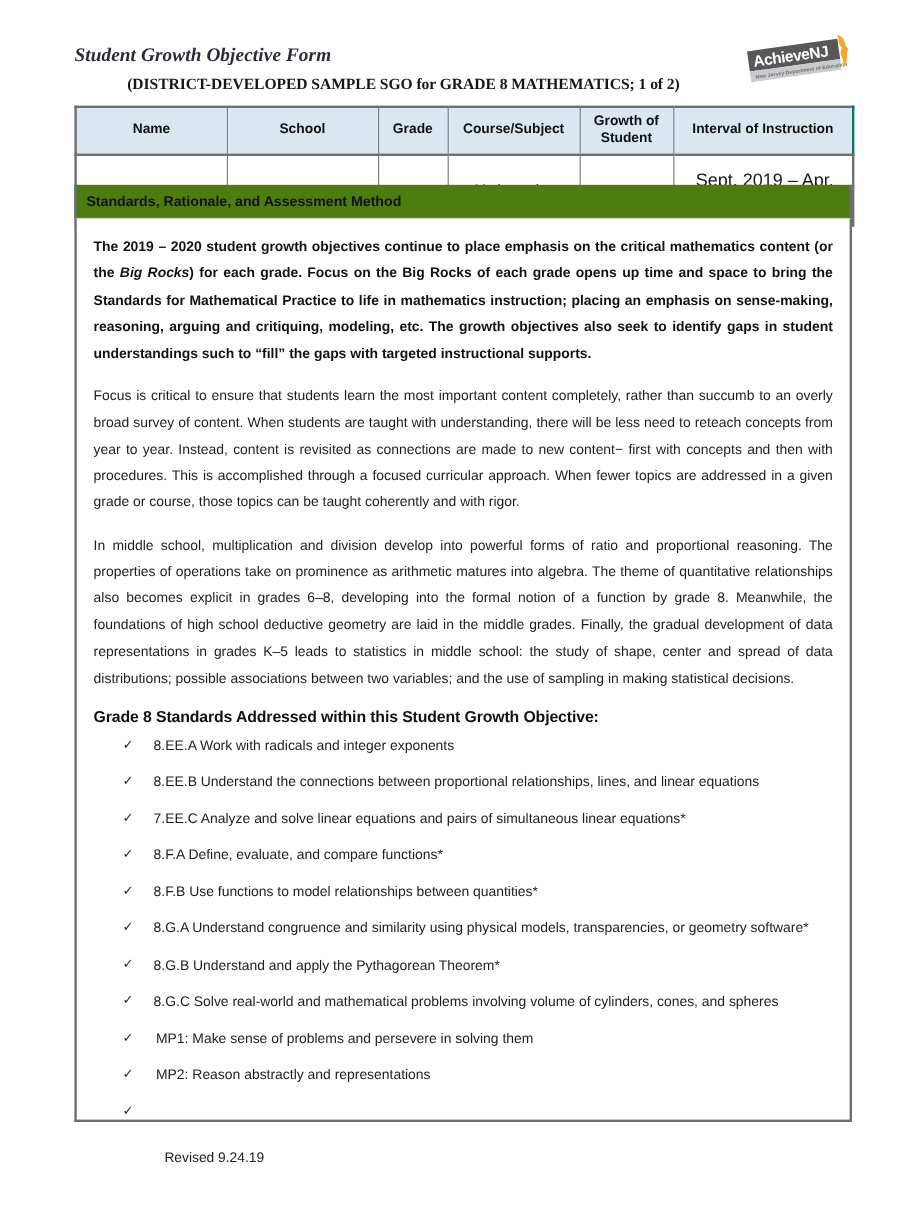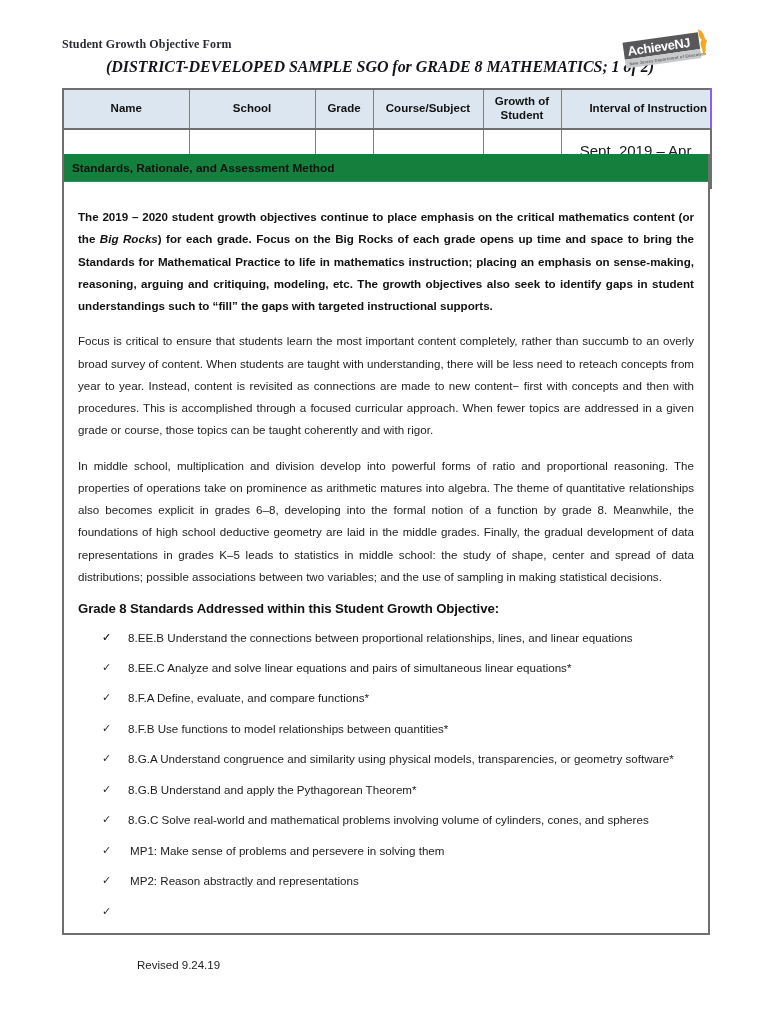--- a/index.html
+++ b/index.html
@@ -27,36 +27,36 @@
   
   .doc-header {
     position: absolute;
     left: 62px;
     top: 38px;
     width: 660px;
   }
   .doc-title {
     font-family: "Liberation Serif", serif;
     font-weight: bold;
-    font-size: 12px;
+    font-style: italic;
+    font-size: 16px;
     color: #2b2b36;
     letter-spacing: 0.1px;
     line-height: 1.15;
     white-space: nowrap;
   }
   .doc-subtitle {
     font-family: "Liberation Serif", serif;
     font-weight: bold;
-    font-size: 16px;
+    font-size: 13px;
     color: #15151c;
     margin-top: 6px;
     padding-left: 44px;
     letter-spacing: -0.05px;
     white-space: nowrap;
-    font-style: italic;
   }
 
   
   .logo {
     position: absolute;
     left: 618px;
     top: 28px;
     width: 108px;
     height: 44px;
   }
@@ -83,21 +83,21 @@
     border-top: 2px solid #6f6f6f;
     font-size: 11.5px;
     font-weight: bold;
     color: #111;
     text-align: center;
     height: 34px;
     line-height: 1.18;
     padding: 2px 3px;
   }
   .info-table thead th.first { border-left: 2px solid #6f6f6f; }
-  .info-table thead th.last  { border-right: 2px solid #8b5cf6; text-align: right; }
+  .info-table thead th.last  { border-right: 2px solid #0f766e; }
   .info-table tbody td {
     height: 32px;
     background: #ffffff;
     font-size: 11.5px;
     text-align: center;
     color: #1a1a1a;
     padding: 12px 4px;
   }
   .info-table tbody td.first { border-left: 2px solid #6f6f6f; }
   .info-table tbody td.last  { border-right: 2px solid #6f6f6f;
@@ -110,21 +110,21 @@
   .col-students { width: 78px; }
   .col-interval { width: 150px; }
 
   
   .band {
     position: absolute;
     left: 62px;
     top: 154px;
     width: 648px;
     box-sizing: border-box;
-    background: #15803d;
+    background: #4d7c0f;
     border: 1px solid #6f6f6f;
     border-top: none;
     border-left-width: 2px;
     border-right-width: 2px;
     height: 28px;
     display: flex;
     align-items: center;
     padding-left: 8px;
     font-size: 11.8px;
     font-weight: bold;
@@ -143,21 +143,21 @@
     border-top: none;
     border-left-width: 2px;
     border-right-width: 2px;
     border-bottom-width: 2px;
     height: 753px;
     padding: 12px 14px 10px 14px;
     overflow: hidden;
   }
 
   p.para {
-    margin: 12px 0 13px 0;
+    margin: 1px 0 13px 0;
     font-size: 11.6px;
     line-height: 1.92;
     text-align: justify;
     color: #1c1c1c;
   }
   p.para.bold {
     font-weight: bold;
     color: #111;
   }
   p.para.bold em { font-style: italic; }
@@ -269,28 +269,29 @@
 
     <p class="para">Focus is critical to ensure that students learn the most important content completely, rather than succumb to an overly broad survey of content.  When students are taught with understanding, there will be less need to reteach concepts from year to year. Instead, content is revisited as connections are made to new content− first with concepts and then with procedures. This is accomplished through a focused curricular approach. When fewer topics are addressed in a given grade or course, those topics can be taught coherently and with rigor.</p>
 
     <p class="para">In middle school, multiplication and division develop into powerful forms of ratio and proportional reasoning. The properties of operations take on prominence as arithmetic matures into algebra. The theme of quantitative relationships also becomes explicit in grades 6–8, developing into the formal notion of a function by grade 8. Meanwhile, the foundations of high school deductive geometry are laid in the middle grades. Finally, the gradual development of data representations in grades K–5 leads to statistics in middle school: the study of shape, center and spread of data distributions; possible associations between two variables; and the use of sampling in making statistical decisions.</p>
 
     <div class="standards-heading">Grade 8 Standards Addressed within this Student Growth Objective:</div>
 
     <ul class="checklist">
       <li>
         <span class="tick">✓</span>
+        <span>8.EE.A Work with radicals and integer exponents</span>
       </li>
       <li>
         <span class="tick">✓</span>
         <span>8.EE.B Understand the connections between proportional relationships, lines, and linear equations</span>
       </li>
       <li>
         <span class="tick">✓</span>
-        <span>8.EE.C Analyze and solve linear equations and pairs of simultaneous linear equations*</span>
+        <span>7.EE.C Analyze and solve linear equations and pairs of simultaneous linear equations*</span>
       </li>
       <li>
         <span class="tick">✓</span>
         <span>8.F.A Define, evaluate, and compare functions*</span>
       </li>
       <li>
         <span class="tick">✓</span>
         <span>8.F.B  Use functions to model relationships between quantities*</span>
       </li>
       <li class="justify-full">

